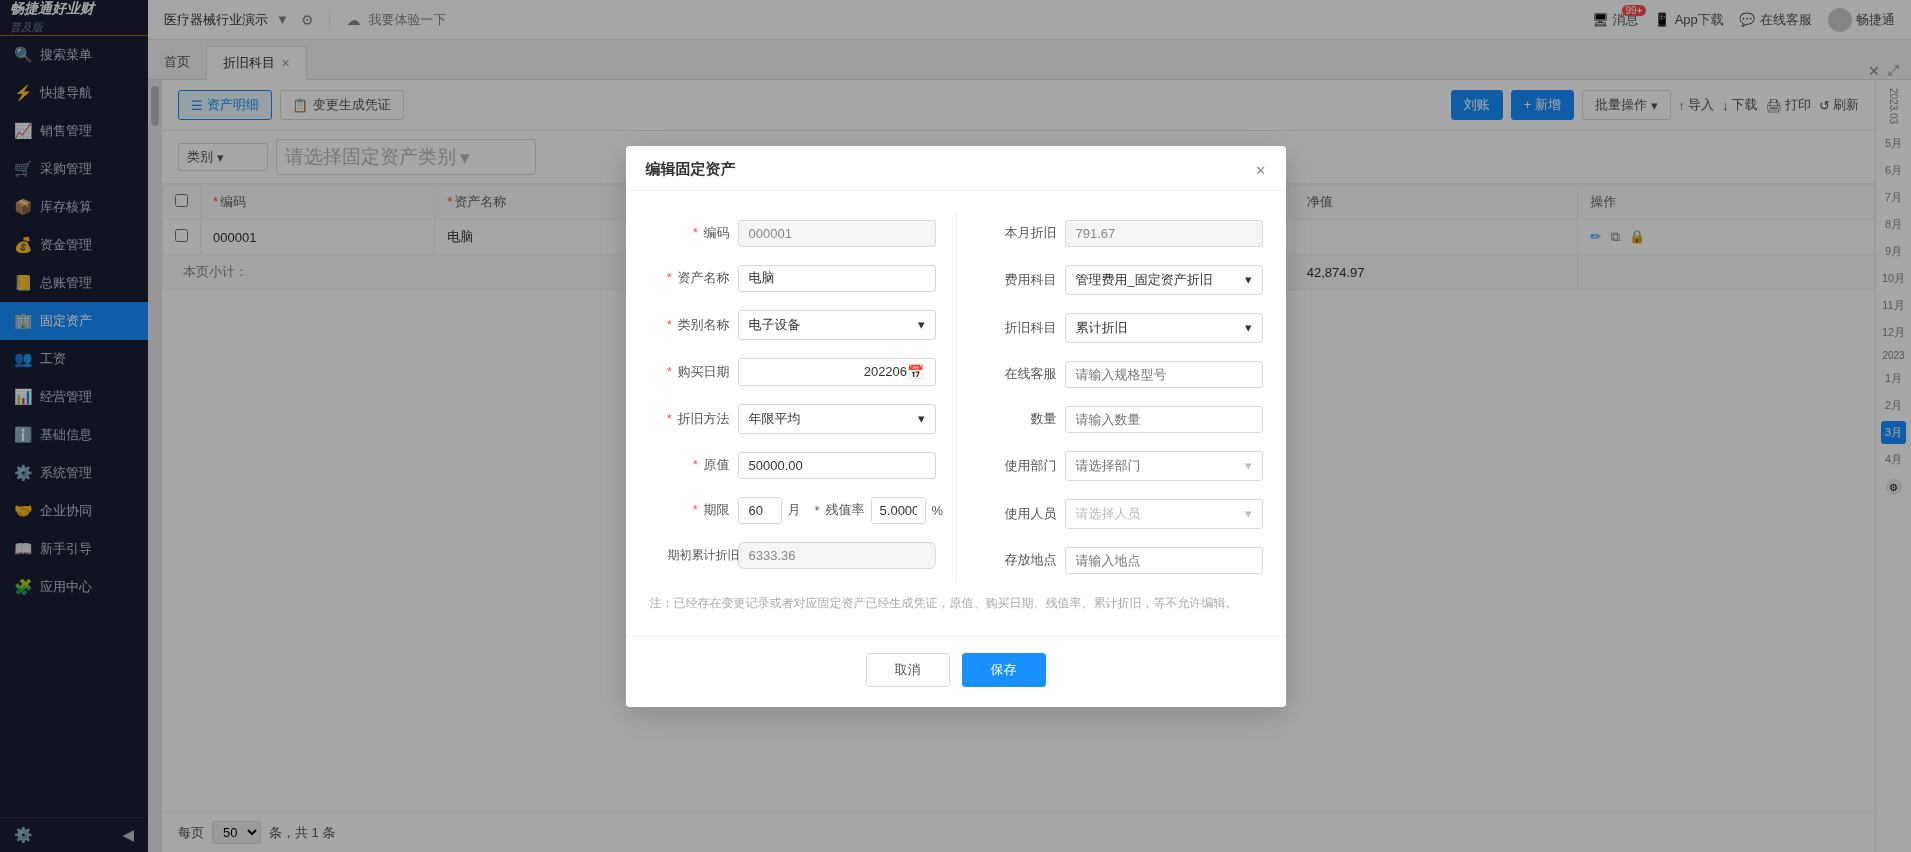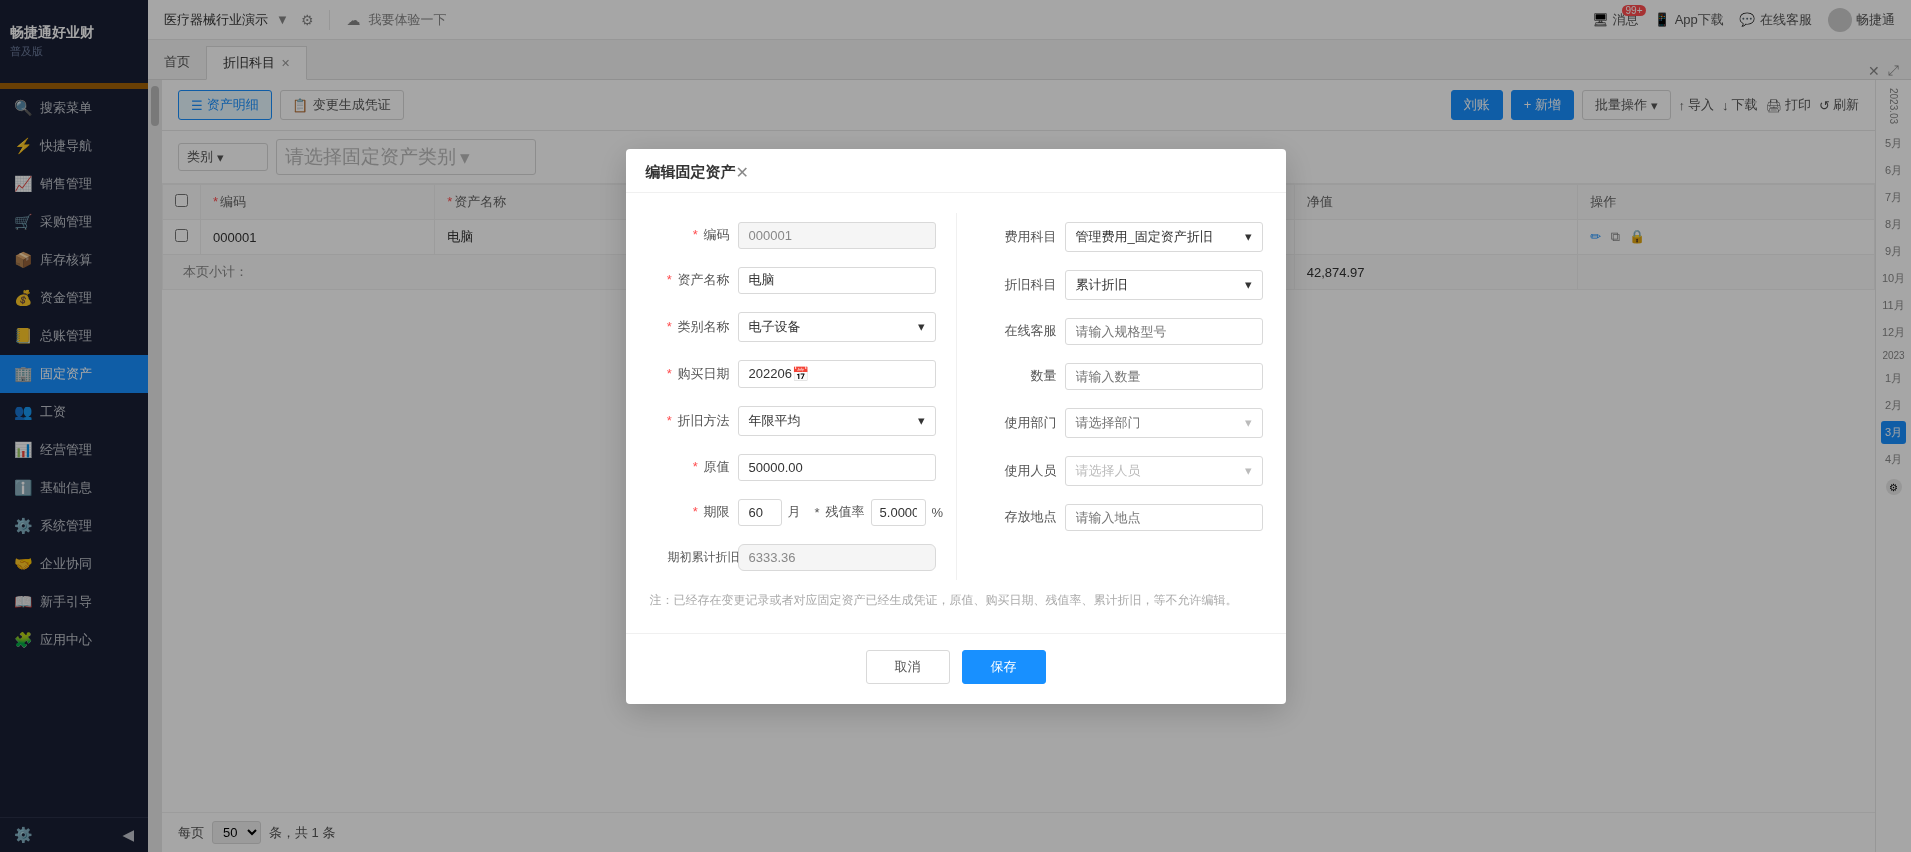--- a/index.html
+++ b/index.html
@@ -1,20 +1,20 @@
 <!DOCTYPE html>
 <html><head>
   <meta charset="utf-8">
   <style>
     * { box-sizing: border-box; margin: 0; padding: 0; }
     body { font-family: "Microsoft YaHei", "PingFang SC", sans-serif; font-size: 13px; background: #f0f2f5; display: flex; height: 852px; overflow: hidden; }
 
     
     .sidebar { width: 148px; background: #1a2035; color: #c0c4cc; display: flex; flex-direction: column; height: 100%; flex-shrink: 0; }
-    .sidebar-header { padding: 24px 10px; border-bottom: 6px solid #a16207; }
+    .sidebar-header { padding: 0 10px; border-bottom: 1px solid #a16207; font-style: italic; }
     .sidebar-header .app-name { color: #fff; font-size: 14px; font-weight: bold; }
     .sidebar-header .app-version { color: #6b7a9a; font-size: 11px; margin-top: 2px; }
     .sidebar-scroll { flex: 1; overflow-y: auto; }
     .sidebar-item { display: flex; align-items: center; padding: 10px 14px; cursor: pointer; color: #c0c4cc; gap: 8px; font-size: 13px; }
     .sidebar-item.active { background: #1890ff; color: #fff; }
     .sidebar-item .icon { font-size: 15px; width: 18px; text-align: center; }
     .sidebar-bottom { border-top: 1px solid #2a3148; padding: 8px 0; display: flex; align-items: center; justify-content: space-between; padding: 8px 14px; }
 
     
     .main { flex: 1; display: flex; flex-direction: column; overflow: hidden; }
@@ -69,21 +69,21 @@
 
     
     .right-sidebar { width: 36px; background: #fff; border-left: 1px solid #e8e8e8; display: flex; flex-direction: column; align-items: center; padding-top: 8px; gap: 4px; }
     .cal-month { font-size: 11px; color: #888; writing-mode: horizontal-tb; padding: 4px 2px; cursor: pointer; }
     .cal-month.today { background: #ff4d4f; color: #fff; border-radius: 3px; padding: 4px 4px; }
     .cal-month.selected { background: #1890ff; color: #fff; border-radius: 3px; padding: 4px 4px; }
 
     
     .modal-overlay { position: fixed; inset: 0; background: rgba(0,0,0,0.35); z-index: 1000; display: flex; align-items: center; justify-content: center; }
     .modal { background: #fff; border-radius: 4px; width: 660px; box-shadow: 0 8px 32px rgba(0,0,0,0.18); }
-    .modal-header { display: flex; align-items: center; justify-content: flex-start; padding: 14px 20px 10px; border-bottom: 1px solid #f0f0f0; }
+    .modal-header { display: flex; align-items: center; justify-content: space-between; padding: 14px 20px 10px; border-bottom: 1px solid #f0f0f0; font-family: Liberation Mono, monospace; }
     .modal-title { font-size: 15px; font-weight: 600; color: #333; }
     .modal-close { color: #888; cursor: pointer; font-size: 16px; }
     .modal-body { padding: 20px 24px; }
     .modal-footer { display: flex; justify-content: center; gap: 12px; padding: 16px 0 20px; border-top: 1px solid #f0f0f0; }
     .modal-note { font-size: 12px; color: #aaa; margin: 0 0 4px; }
 
     
     .form-grid { display: grid; grid-template-columns: 1fr 1fr; gap: 0; }
     .form-row { display: flex; align-items: center; padding: 9px 0; gap: 8px; }
     .form-label { width: 80px; text-align: right; color: #555; font-size: 13px; flex-shrink: 0; }
@@ -92,21 +92,21 @@
     .form-input.readonly { background: #f5f5f5; color: #888; }
     .form-input.placeholder { color: #bbb; }
     .form-select-wrap { flex: 1; border: 1px solid #d9d9d9; border-radius: 3px; padding: 5px 10px; font-size: 13px; color: #333; background: #fff; display: flex; align-items: center; justify-content: space-between; cursor: pointer; }
     .form-select-wrap.placeholder { color: #bbb; }
     .inline-group { display: flex; align-items: center; gap: 6px; flex: 1; }
     .inline-unit { color: #555; font-size: 13px; flex-shrink: 0; }
     .inline-input-sm { width: 55px; border: 1px solid #d9d9d9; border-radius: 3px; padding: 5px 8px; font-size: 13px; color: #333; background: #fff; }
     .cancel-btn { padding: 7px 28px; border: 1px solid #d9d9d9; border-radius: 3px; background: #fff; cursor: pointer; font-size: 13px; color: #555; }
     .save-btn { padding: 7px 28px; border: 1px solid #1890ff; border-radius: 3px; background: #1890ff; cursor: pointer; font-size: 13px; color: #fff; }
 
-    .date-input-wrap { flex: 1; border: 1px solid #d9d9d9; border-radius: 3px; padding: 5px 10px; font-size: 13px; color: #333; background: #fff; display: flex; align-items: center; justify-content: flex-start; }
+    .date-input-wrap { flex: 1; border: 1px solid #d9d9d9; border-radius: 3px; padding: 5px 10px; font-size: 13px; color: #333; background: #fff; display: flex; align-items: center; justify-content: flex-end; }
     .cal-icon { color: #bbb; font-size: 14px; cursor: pointer; }
   </style>
 </head>
 <body>
 
 <div class="sidebar">
   <div class="sidebar-header">
     <div class="app-name">畅捷通好业财</div>
     <div class="app-version">普及版</div>
   </div>
@@ -413,20 +413,24 @@
           </div>
 
           <div class="form-row">
             <label class="form-label" style="width:90px;font-size:12px;">期初累计折旧</label>
             <input class="form-input readonly" type="text" value="6333.36" readonly="" style="margin-left: -10px; border-radius: 6px;">
           </div>
         </div>
 
         <div style="padding-left:20px;border-left:1px solid #f0f0f0;">
 
+          <div class="form-row">
+            <label class="form-label">本月折旧</label>
+            <input class="form-input readonly" type="text" value="791.67" readonly="" style="">
+          </div>
 
           <div class="form-row">
             <label class="form-label">费用科目</label>
             <div class="form-select-wrap">
               <span>管理费用_固定资产折旧</span>
               <span>▾</span>
             </div>
           </div>
 
           <div class="form-row">

